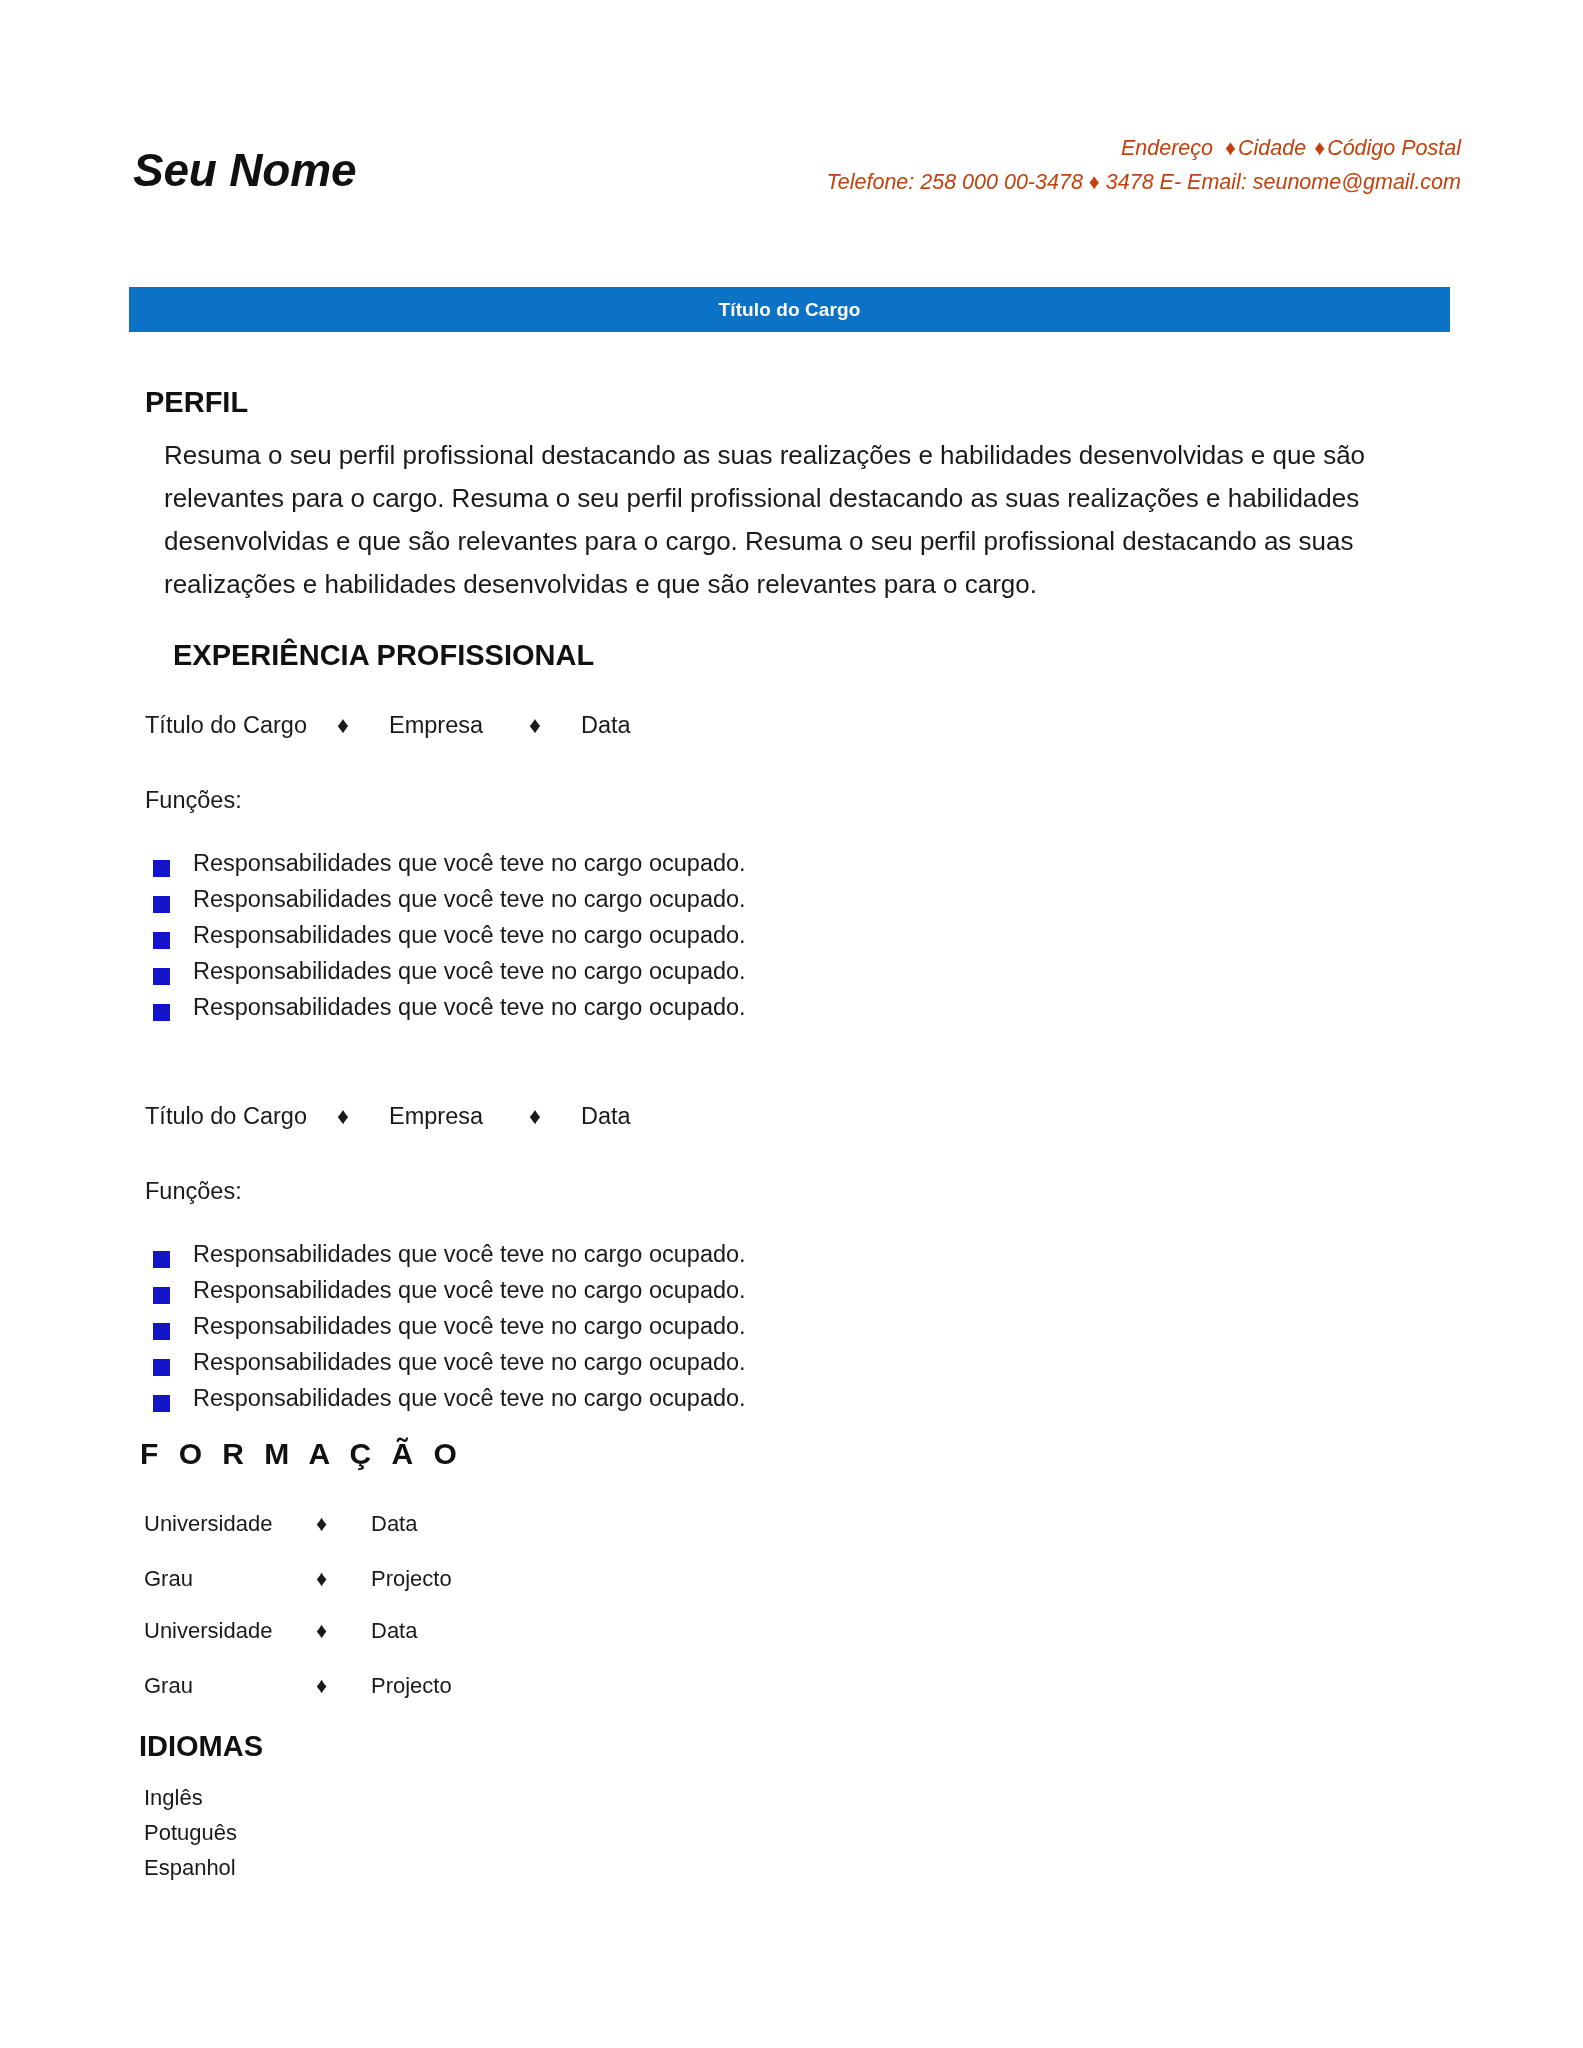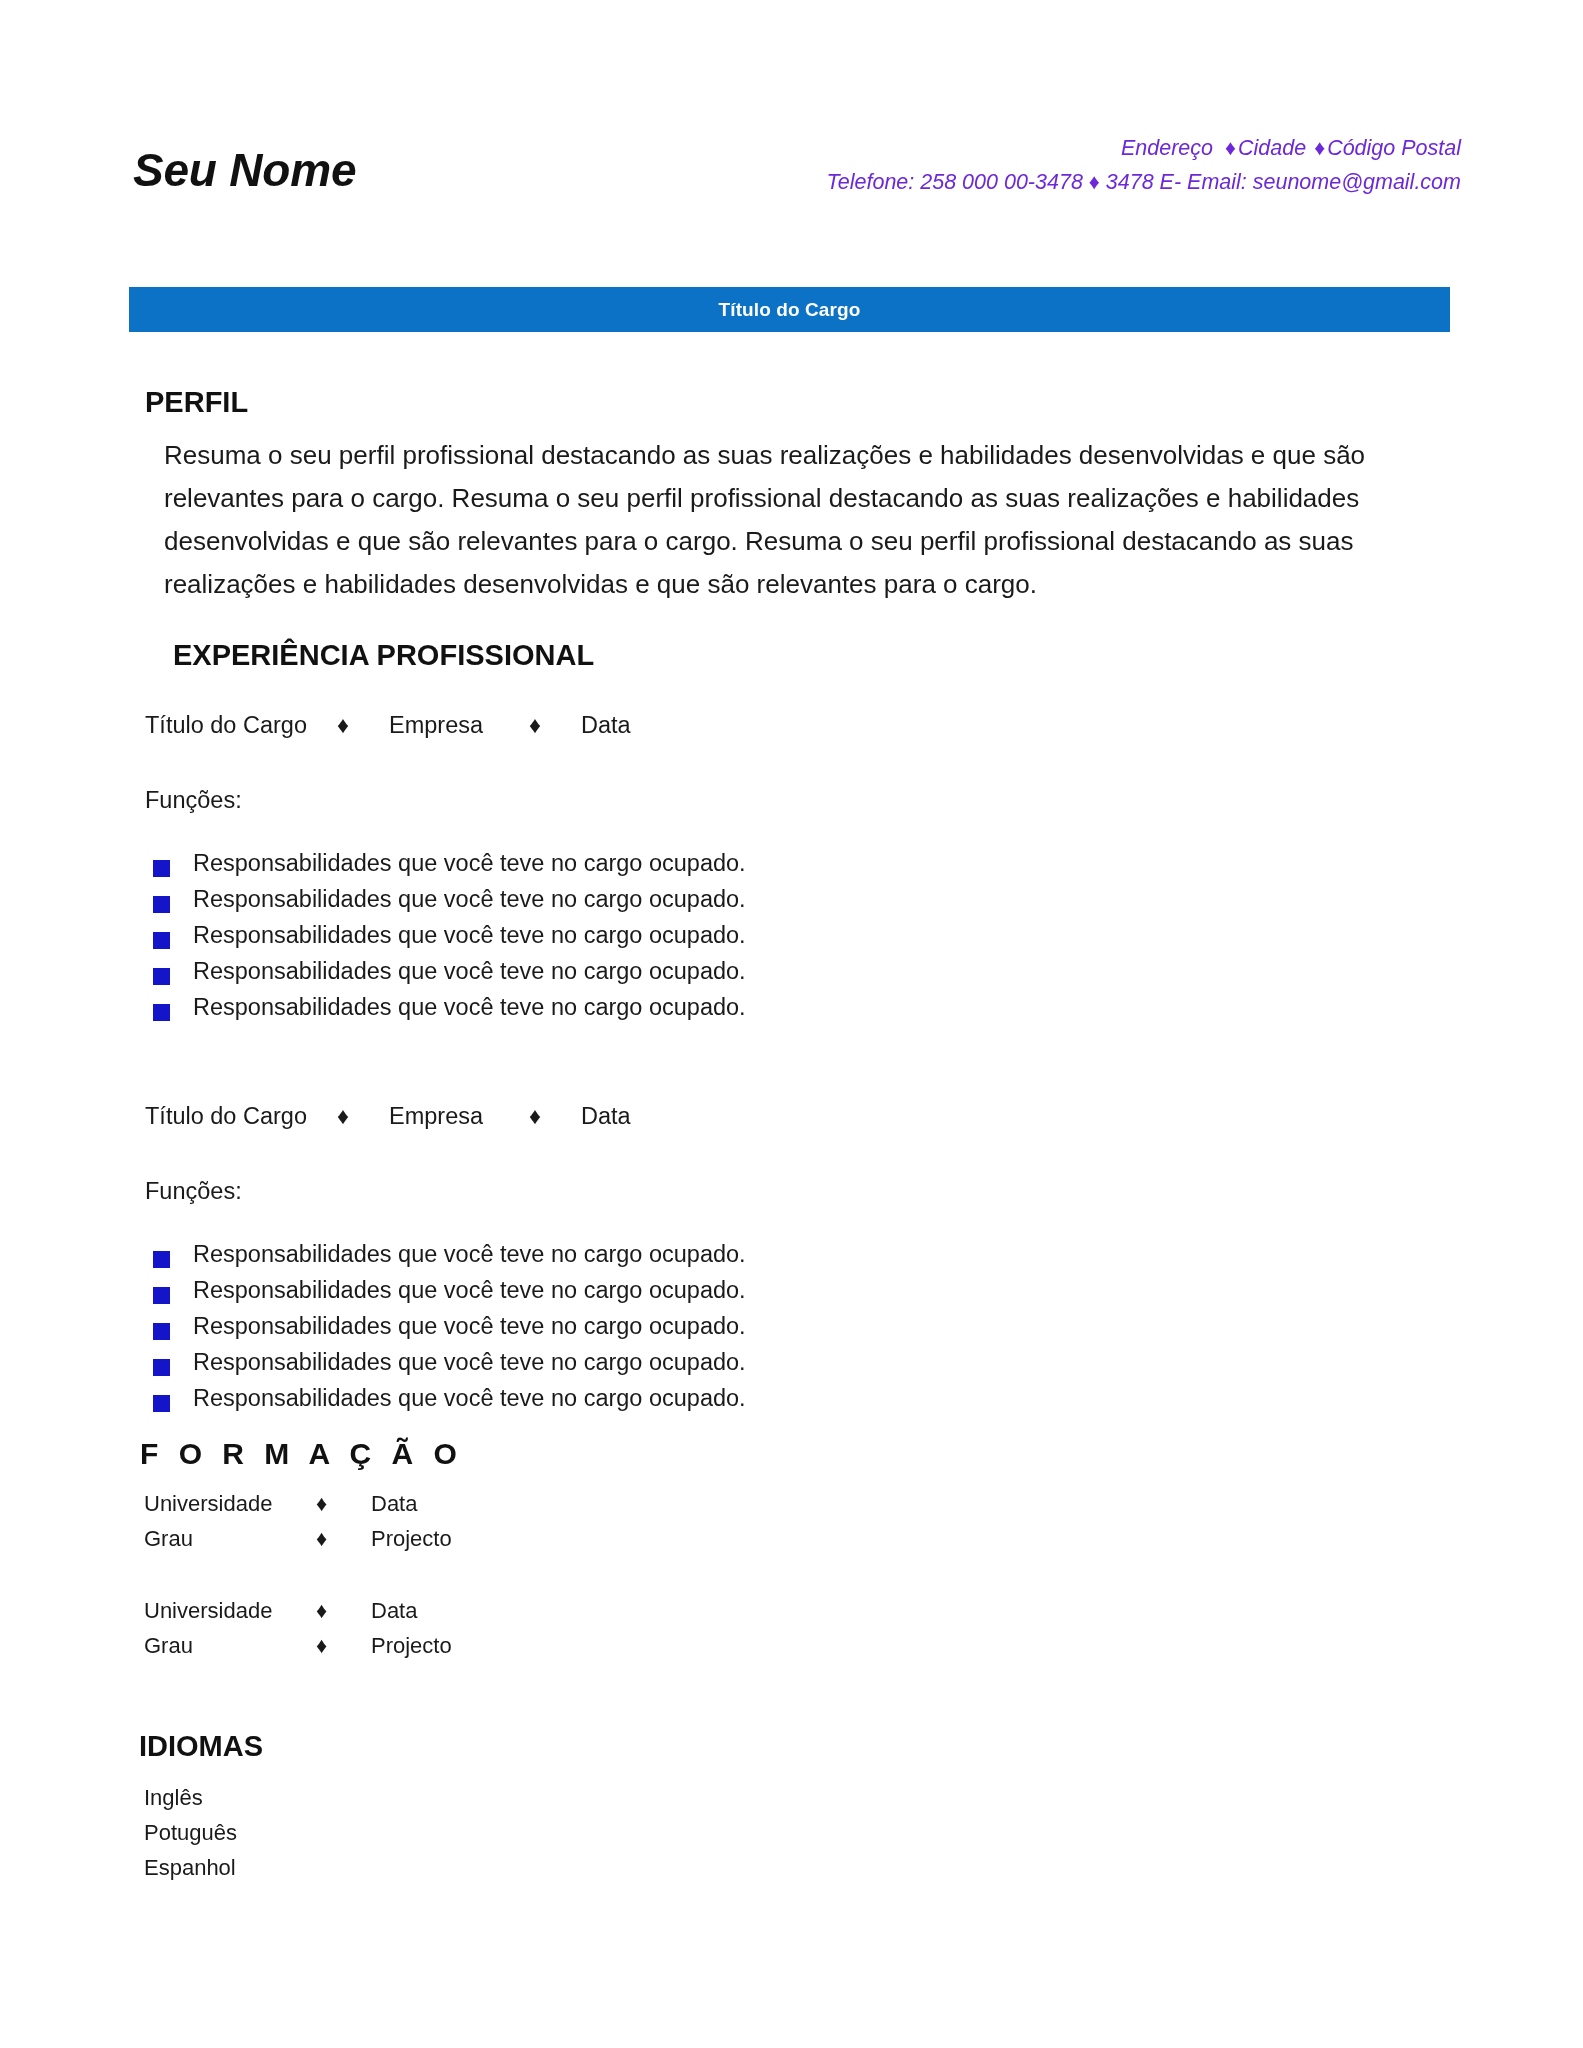--- a/index.html
+++ b/index.html
@@ -48,21 +48,21 @@
     color: #111111;
     white-space: nowrap;
   }
   .contact-block {
     padding-right: 122px;
     text-align: right;
     line-height: 1.58;
   }
   .contact-line {
     font-size: 21.5px;
-    color: #6d28d9;
+    color: #c2410c;
     white-space: nowrap;
     text-align: right;
   }
   .contact-line .sep {
     padding: 0 2px;
   }
   .contact-line.line1 .gap {
     display: inline-block;
     width: 10px;
   }
@@ -194,20 +194,21 @@
     left: 144px;
     font-size: 22px;
     color: #1a1a1a;
     line-height: 1.58;
   }
   .edu-1 { top: 1487px; }
   .edu-2 { top: 1594px; }
   .edu-row {
     display: flex;
     white-space: nowrap;
+    margin-top: 20px;
   }
   .edu-row .c1 { width: 172px; display: inline-block; }
   .edu-row .c2 { width: 55px; display: inline-block; }
   .edu-row .c3 { display: inline-block; }
 
   
   .langs {
     position: absolute;
     left: 144px;
     top: 1780px;

